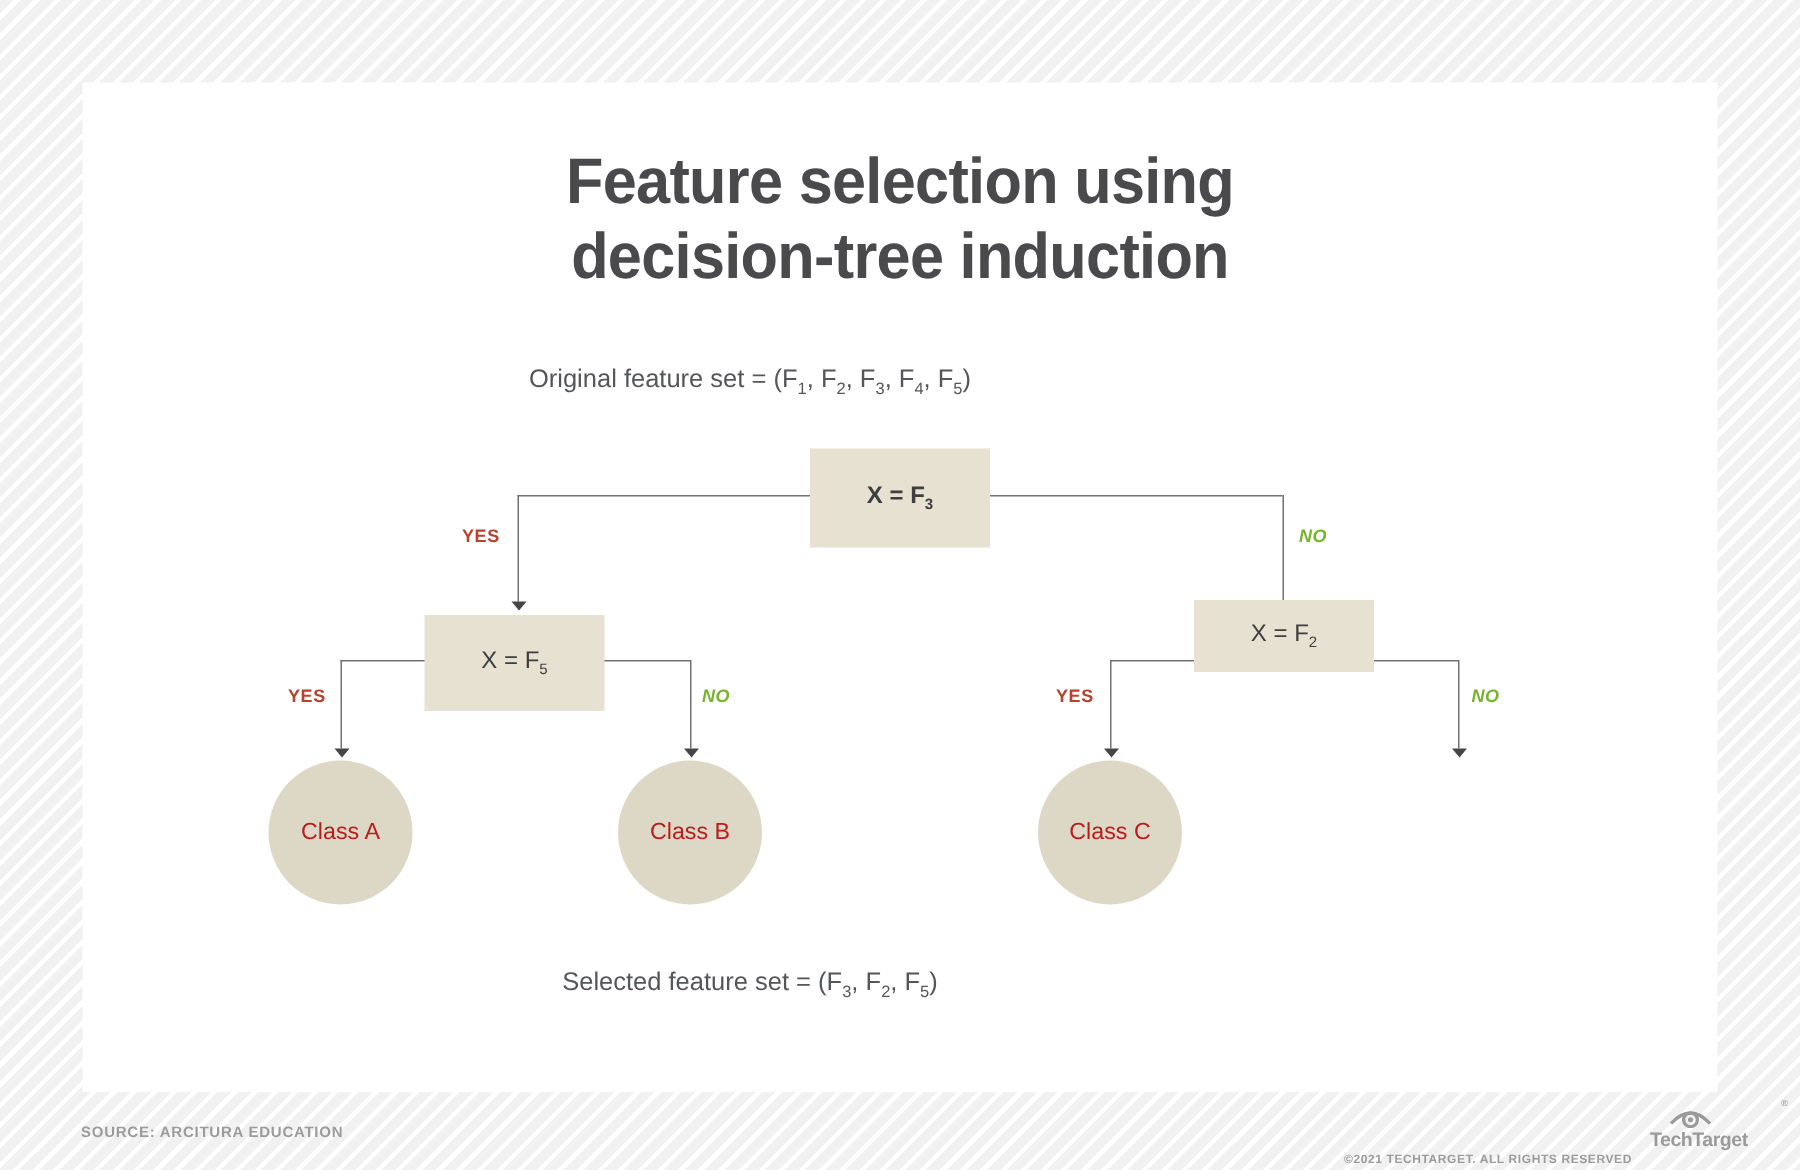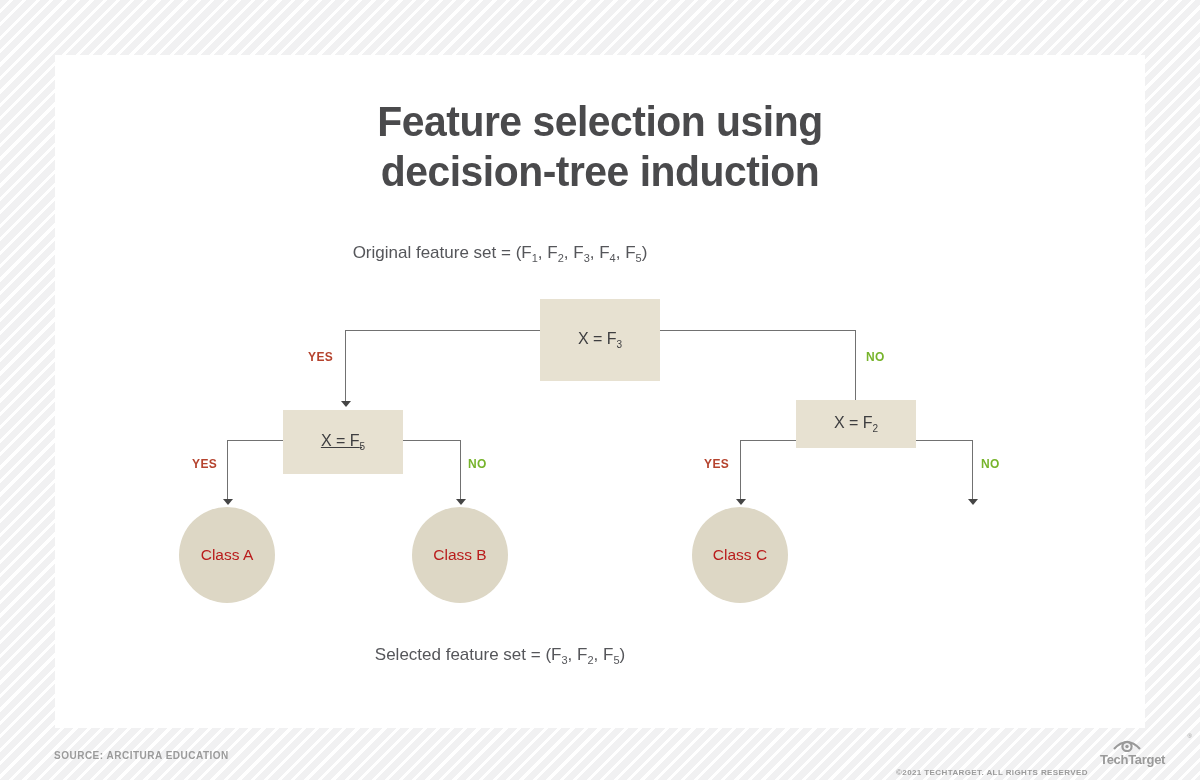--- a/index.html
+++ b/index.html
@@ -41,37 +41,37 @@
   #vline-b { left:460px; top:440px; height:59px; }
   #vline-c { left:740px; top:440px; height:59px; }
   #vline-d { left:972px; top:440px; height:59px; }
 
   .node {
     position:absolute; background:#e7e1d1; z-index:2;
     display:flex; align-items:center; justify-content:center;
     font-size:16px; color:#3e3e40;
   }
   .node sub { font-size:10px; }
-  #node-root  { left:540px; top:299px; width:120px; height:82px; }
-  #node-left  { left:283px; top:410px; width:120px; height:64px;text-decoration:underline; }
+  #node-root  { left:540px; top:299px; width:120px; height:66px;font-weight:bold; }
+  #node-left  { left:283px; top:410px; width:120px; height:64px; }
   #node-right { left:796px; top:400px; width:120px; height:48px; }
 
   .leaf {
     position:absolute; width:96px; height:96px; border-radius:50%;
     background:#ddd7c5; display:flex; align-items:center; justify-content:center;
     font-size:15.5px; color:#b91c1c; z-index:2;
   }
   #leaf-a { left:179px; top:507px; }
   #leaf-b { left:412px; top:507px; }
   #leaf-c { left:692px; top:507px; }
   #leaf-d { left:924px; top:507px; }
 
   .branch-label { position:absolute; font-size:12px; font-weight:bold; letter-spacing:0.4px; }
   .yes { color:#b5432e; }
-  .no  { color:#77b42c; }
+  .no  { color:#77b42c;font-style:italic; }
   #yes-root { left:308px; top:350px; }
   #no-root  { left:866px; top:350px; }
   #yes-a { left:192px; top:457px; }
   #no-b  { left:468px; top:457px; }
   #yes-c { left:704px; top:457px; }
   #no-d  { left:981px; top:457px; }
 
   .source {
     position:absolute; left:54px; top:750px;
     font-size:10px; font-weight:bold; letter-spacing:0.5px; color:#9b9b9b;

